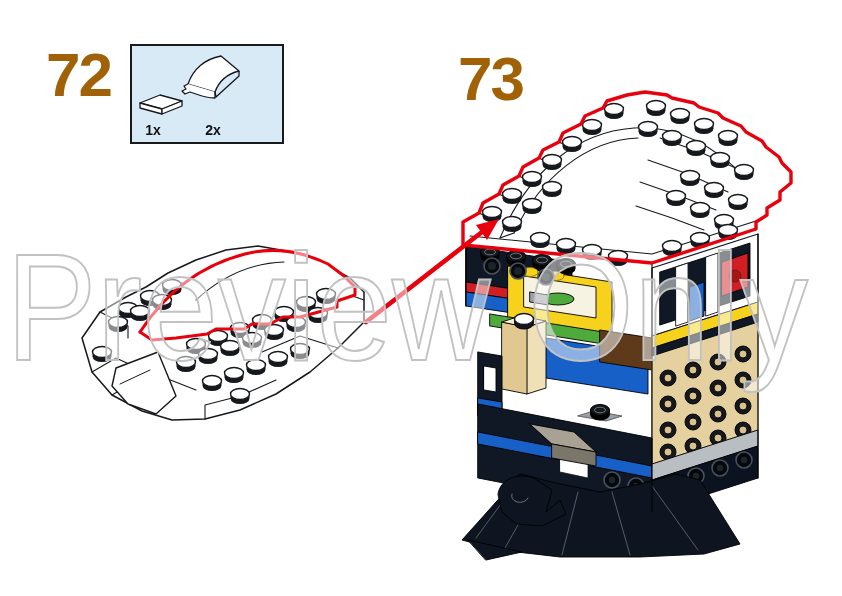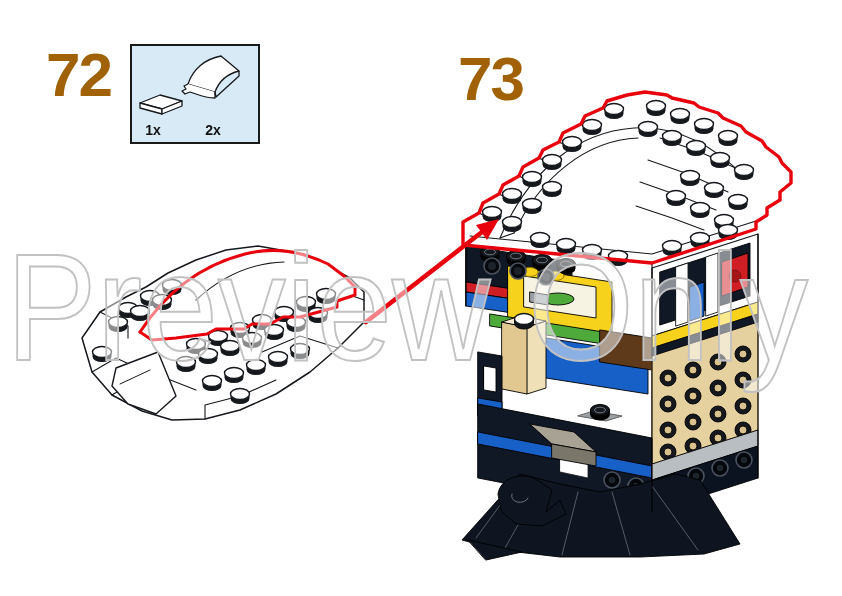--- a/index.html
+++ b/index.html
@@ -3,21 +3,21 @@
 <meta charset="utf-8">
 <style>
   html,body{margin:0;padding:0;background:#fff;}
   .canvas{position:relative;width:842px;height:596px;background:#fff;overflow:hidden;
           font-family:"Liberation Sans",sans-serif;}
   .step-number{position:absolute;font-weight:bold;font-size:62px;line-height:1;
                color:#a16207;letter-spacing:-2px;z-index:4;}
   .step-72{left:46px;top:44px;}
   .step-73{left:422px;top:48px;margin-left:36px;}
   .parts-box{position:absolute;left:130px;top:44px;width:126px;height:96px;
-             background:#d8eaf6;border:2px solid #1a1a1a;z-index:4;}
+             background:#d8eaf6;border:2px solid #1a1a1a;z-index:4;padding-left:24px;}
   .parts-box svg{position:absolute;left:0;top:0;}
   .part-count{position:absolute;bottom:4px;font-size:14px;font-weight:700;color:#111;
               text-align:center;}
   .count-1{left:6px;width:30px;}
   .count-2{left:64px;width:34px;}
   .art{position:absolute;left:0;top:0;z-index:1;}
   .art path,.art polygon,.art line{stroke-linejoin:round;stroke-linecap:round;}
   .wm{position:absolute;left:0;top:0;z-index:6;pointer-events:none;}
 </style>
 </head>

